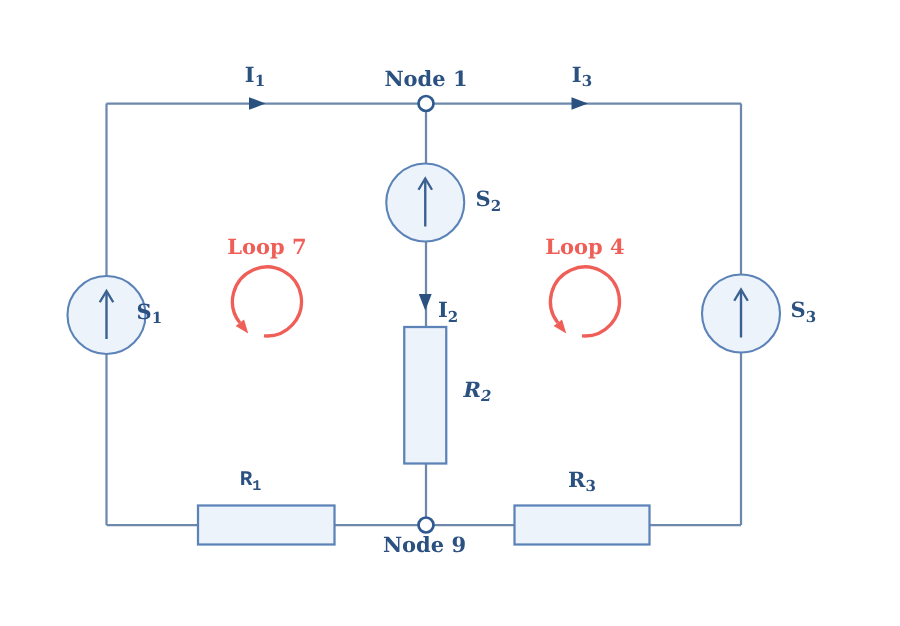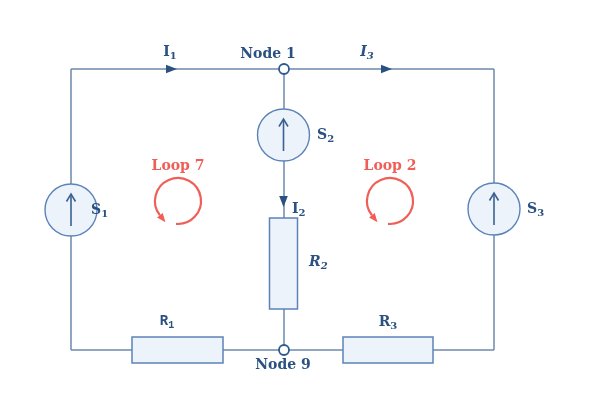--- a/index.html
+++ b/index.html
@@ -82,29 +82,29 @@
       <path d="M176,223.9 A23,23 0 1 0 159.9,215.2"></path>
       <path d="M388,223.9 A23,23 0 1 0 371.9,215.2"></path>
     </g>
     <g fill="#ef5f58" stroke="none">
       <polygon points="165.5,222.3 157.1,217.4 162.7,213"></polygon>
       <polygon points="377.5,222.3 369.1,217.4 374.7,213"></polygon>
     </g>
   </svg>
 
   <div class="lbl" style="left:170px; top:52px;"><span>I</span><span class="sub">1</span></div>
-  <div class="lbl" style="left:268px; top:53px;">Node 1</div>
-  <div class="lbl" style="left:367px; top:52px;font-style:italic;"><span>I</span><span class="sub">3</span></div>
+  <div class="lbl" style="left:284px; top:53px;">Node 1</div>
+  <div class="lbl" style="left:388px; top:52px;"><span>I</span><span class="sub">3</span></div>
 
   <div class="lbl left" style="left:317px; top:135px;"><span>S</span><span class="sub">2</span></div>
   <div class="lbl left" style="left:91px; top:210px;"><span>S</span><span class="sub">1</span></div>
   <div class="lbl left" style="left:527px; top:209px;"><span>S</span><span class="sub">3</span></div>
 
   <div class="lbl red" style="left:178px; top:165px;">Loop 7</div>
-  <div class="lbl red" style="left:390px; top:165px;">Loop 2</div>
+  <div class="lbl red" style="left:390px; top:165px;">Loop 4</div>
 
   <div class="lbl left" style="left:292px; top:197px;margin-top:12px;"><span>I</span><span class="sub">2</span></div>
   <div class="lbl left" style="left:309px; top:262px;font-style:italic;"><span>R</span><span class="sub">2</span></div>
 
   <div class="lbl" style="left:167px; top:322px;font-family:Liberation Mono, monospace;"><span>R</span><span class="sub">1</span></div>
   <div class="lbl" style="left:388px; top:322px;"><span>R</span><span class="sub">3</span></div>
   <div class="lbl" style="left:283px; top:364px;">Node 9</div>
 
 </div>
 

